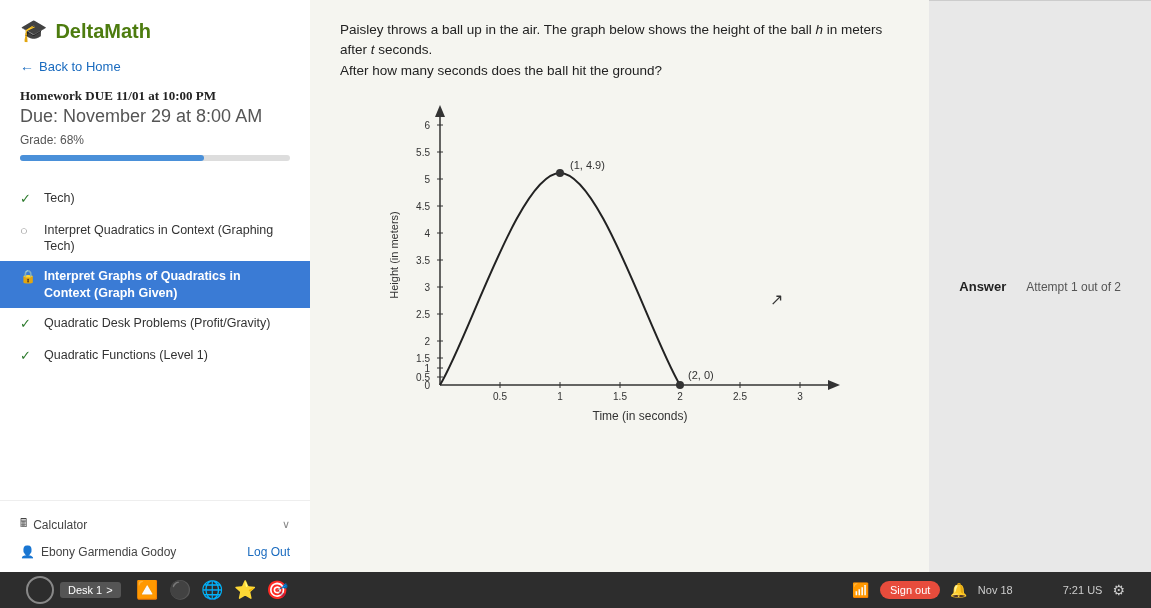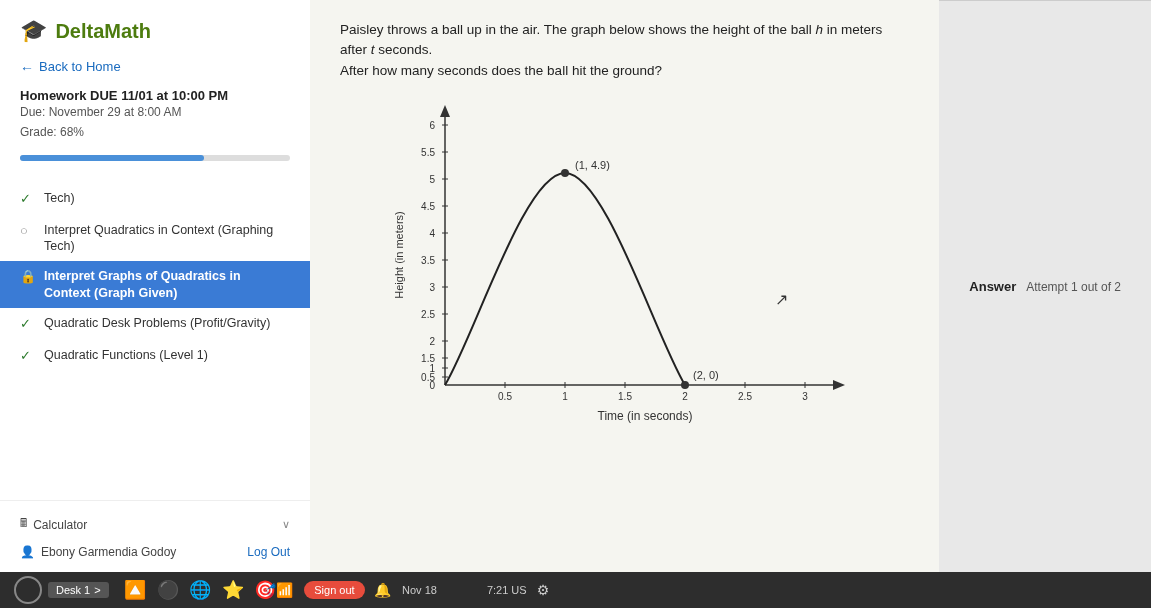--- a/index.html
+++ b/index.html
@@ -68,32 +68,33 @@
 
     .back-arrow {
       font-size: 14px;
     }
 
     .hw-title {
       font-size: 13px;
       font-weight: bold;
       color: #222;
       margin-bottom: 2px;
+      font-family: Liberation Serif, serif;
     }
 
     .hw-due {
-      font-size: 12px;
+      font-size: 18px;
       color: #555;
       margin-bottom: 6px;
     }
 
     .grade-label {
       font-size: 12px;
       color: #555;
-      margin-bottom: 16px;
+      margin-bottom: 8px;
     }
 
     .grade-bar-container {
       width: 100%;
       height: 6px;
       background: #ddd;
       border-radius: 3px;
       margin-bottom: 12px;
     }
 
@@ -211,42 +212,43 @@
       align-items: center;
       padding: 0 10px;
     }
 
     .answer-bar {
       background: #e8e8e8;
       border-top: 1px solid #ccc;
       padding: 8px 30px;
       display: flex;
       align-items: center;
-      gap: 10px;
+      gap: 20px;
       font-size: 13px;
     }
 
     .answer-label {
       font-weight: bold;
       color: #222;
     }
 
     .attempt-text {
       color: #555;
       font-size: 12px;
     }
 
     
     .taskbar {
       width: 1151px;
       height: 36px;
       background: #2d2d2d;
       display: flex;
       align-items: center;
-      padding: 0 14px;
+      justify-content: space-between;
+      padding: 0 26px;
       flex-shrink: 0;
     }
 
     .taskbar-left {
       display: flex;
       align-items: center;
       gap: 6px;
     }
 
     .taskbar-desk {

